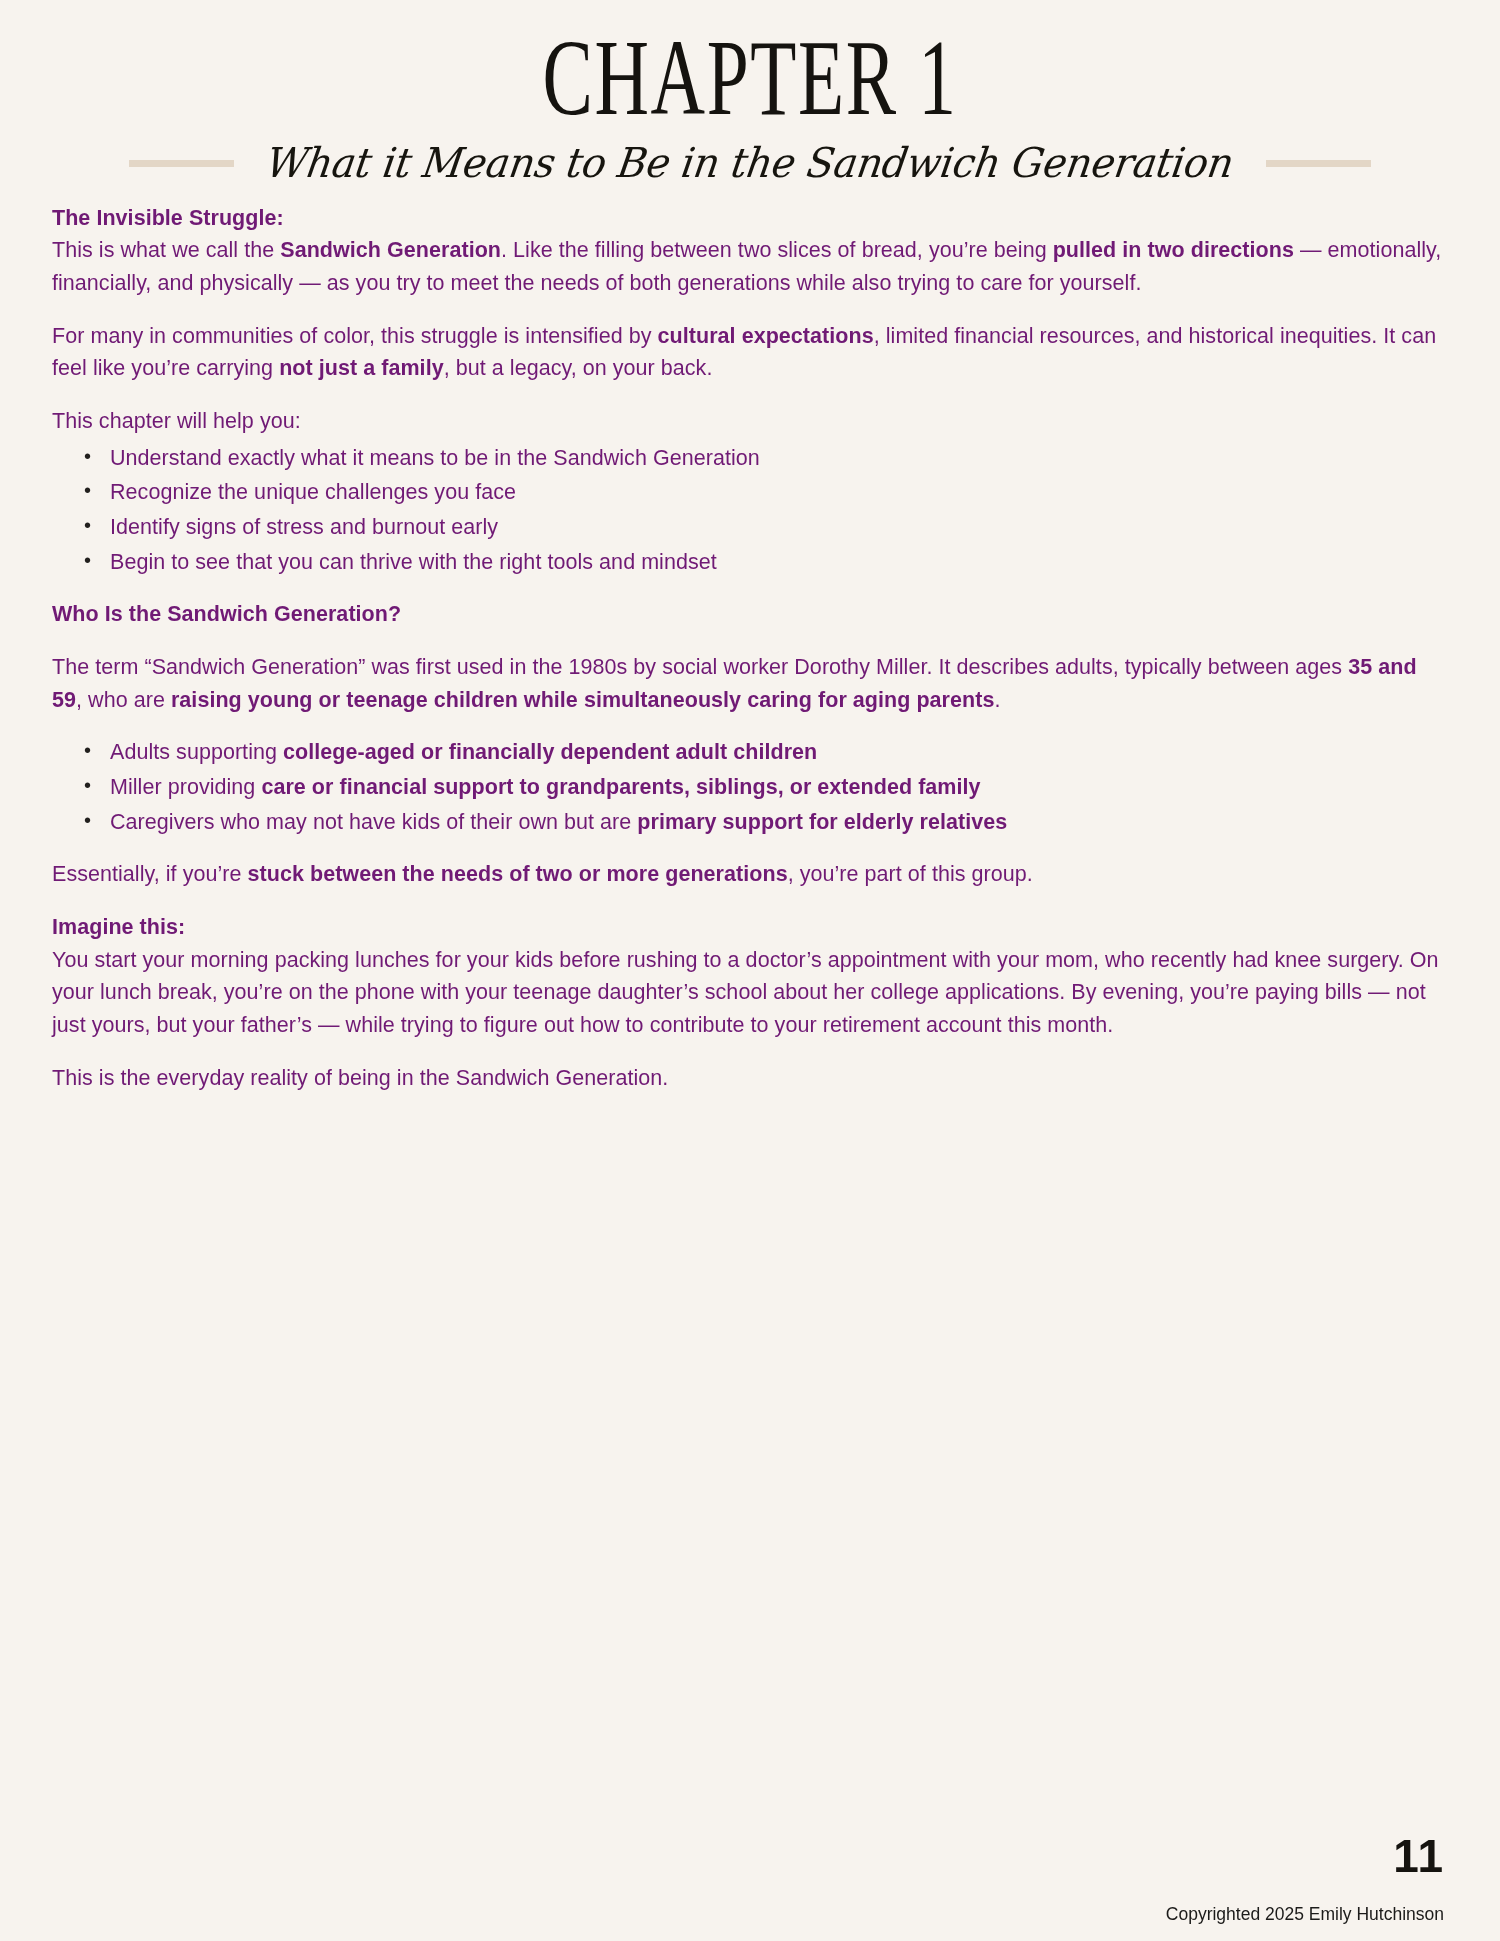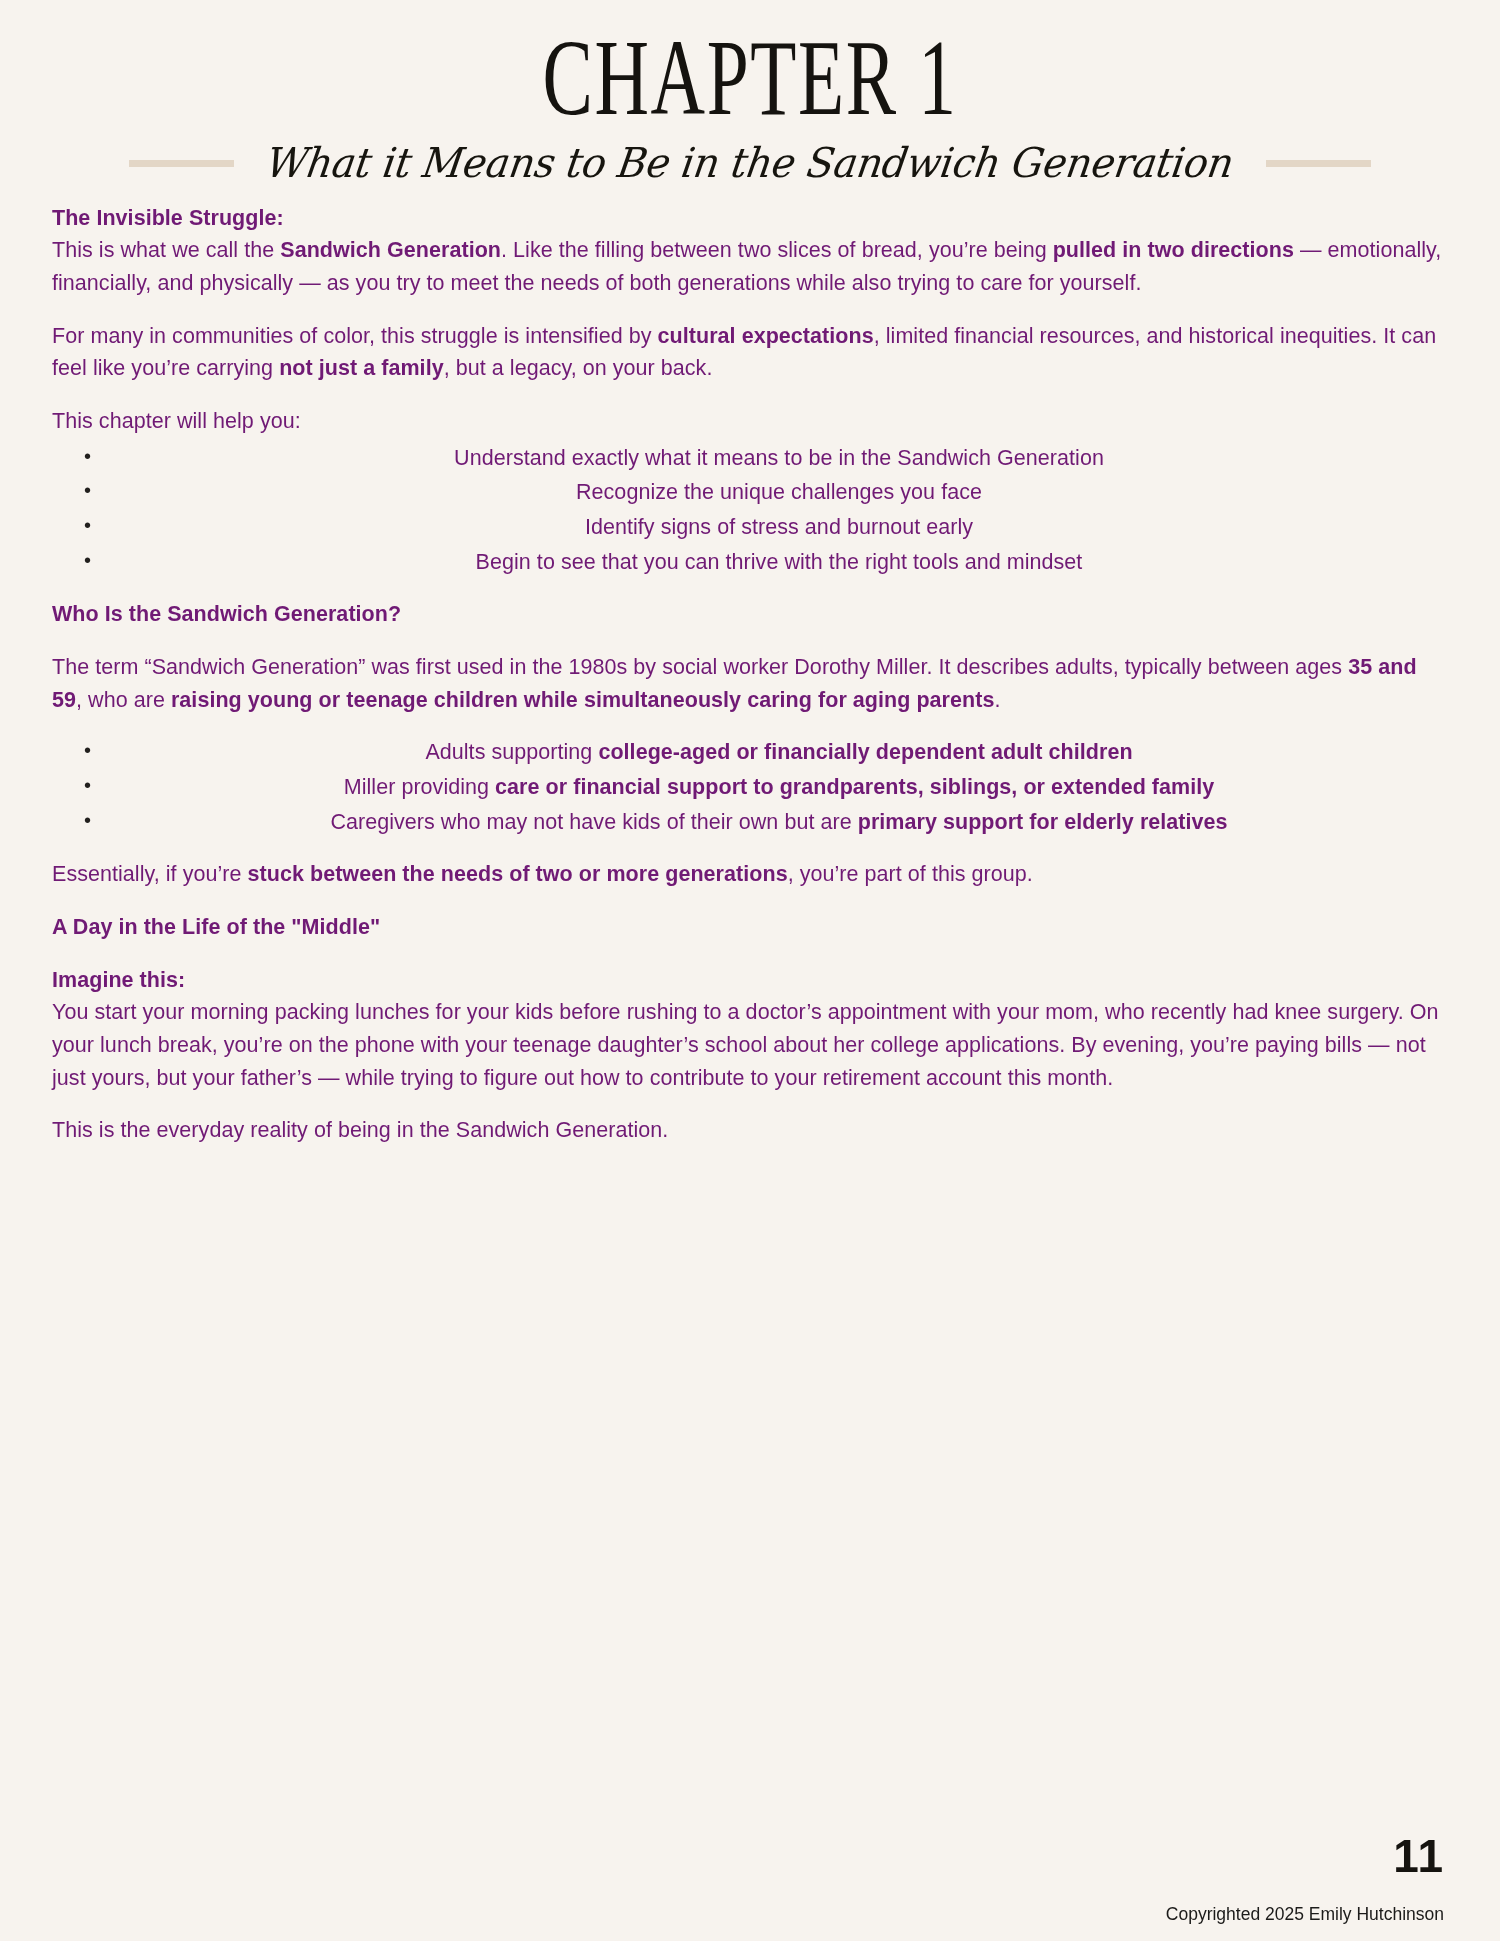--- a/index.html
+++ b/index.html
@@ -99,21 +99,20 @@
   .body-content h3.no-gap {
     margin-bottom: 0;
   }
 
   .body-content strong { font-weight: 700; }
 
   ul.bullets {
     margin: 0 0 20px 0;
     padding-left: 58px;
     list-style: none;
-    text-align: center;
   }
   ul.bullets li {
     position: relative;
     margin: 0 0 2px 0;
     line-height: 1.52;
   }
   ul.bullets li::before {
     content: "\2022";
     position: absolute;
     left: -26px;
@@ -192,23 +191,20 @@
     <ul class="bullets" id="list-expanded">
         <li><span>Adults supporting </span><strong>college-aged or financially dependent adult children</strong><span></span></li>
         <li><span>Miller providing </span><strong>care or financial support to grandparents, siblings, or extended family</strong><span></span></li>
         <li><span>Caregivers who may not have kids of their own but are </span><strong>primary support for elderly relatives</strong><span></span></li>
       </ul>
 
     <p>
       <span>Essentially, if you’re </span><strong>stuck between the needs of two or more generations</strong><span>, you’re part of this group.</span>
     </p>
 
-    <h3>
-      <span>A Day in the Life of the "Middle"</span>
-    </h3>
 
     <h3 class="no-gap">
       <span>Imagine this:</span>
     </h3>
     <p>
       <span>You start your morning packing lunches for your kids before rushing to a doctor’s appointment with your mom, who recently had knee surgery. On your lunch break, you’re on the phone with your teenage daughter’s school about her college applications. By evening, you’re paying bills — not just yours, but your father’s — while trying to figure out how to contribute to your retirement account this month.</span>
     </p>
 
 
     <p>

